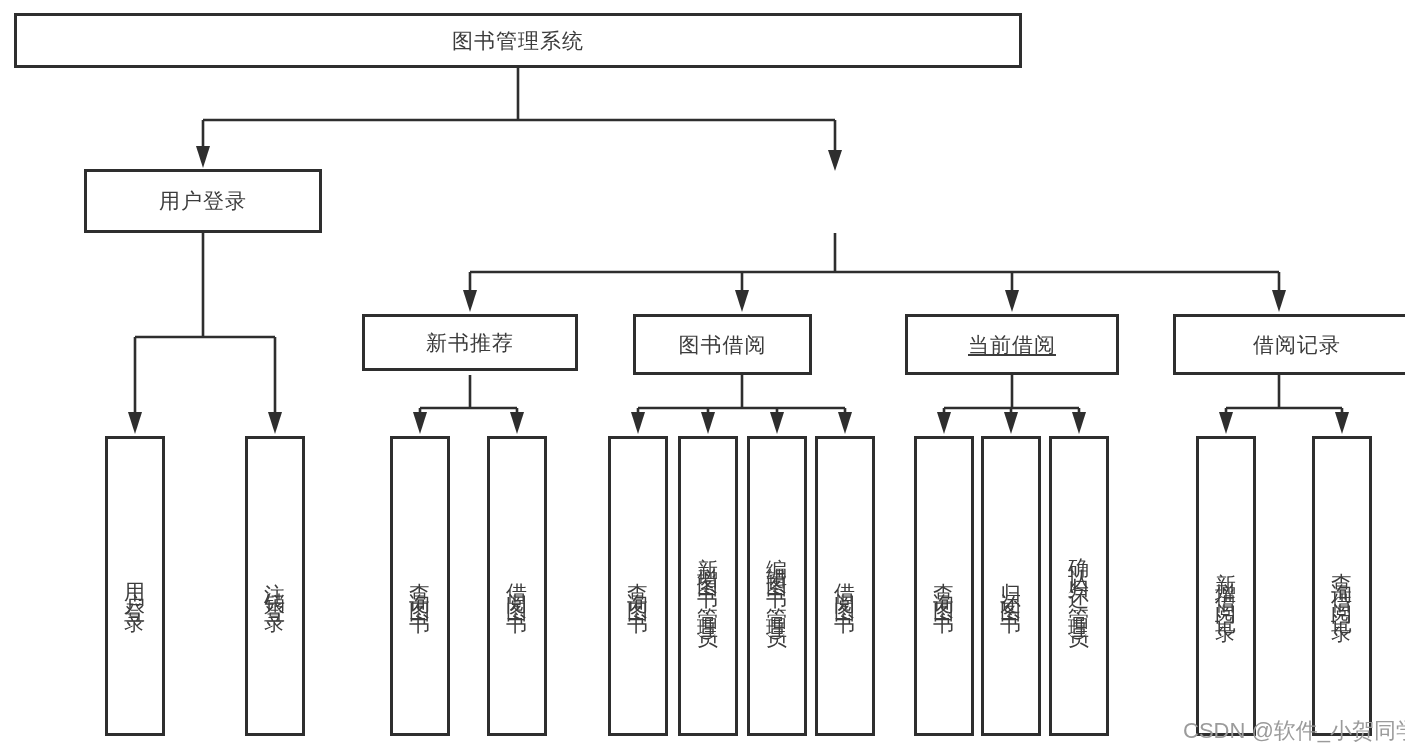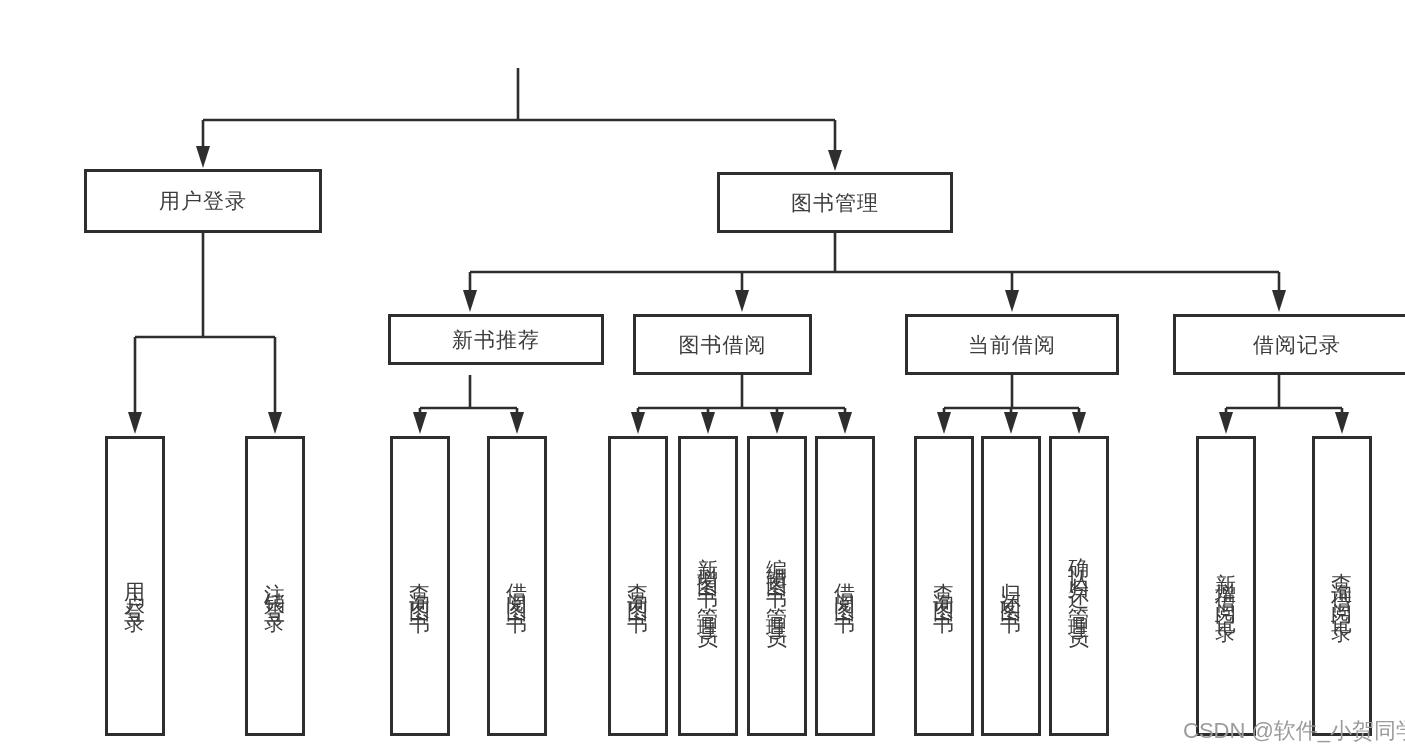--- a/index.html
+++ b/index.html
@@ -100,35 +100,35 @@
       <polygon points="770,412 784,412 777,434"></polygon>
       <polygon points="838,412 852,412 845,434"></polygon>
       <polygon points="937,412 951,412 944,434"></polygon>
       <polygon points="1004,412 1018,412 1011,434"></polygon>
       <polygon points="1072,412 1086,412 1079,434"></polygon>
       <polygon points="1219,412 1233,412 1226,434"></polygon>
       <polygon points="1335,412 1349,412 1342,434"></polygon>
     </g>
   </svg>
 
+  <div class="node" style="left:14px; top:13px; width:1008px; height:55px;">
+    <span>图书管理系统</span>
+  </div>
 
   <div class="node" style="left:84px; top:169px; width:238px; height:64px;">
     <span>用户登录</span>
   </div>
-  <div class="node" style="left:717px; top:172px; width:236px; height:61px;">
-    <span>图书管理</span>
-  </div>
 
-  <div class="node" style="left:362px; top:314px; width:216px; height:51px;margin-left:26px;">
+  <div class="node" style="left:362px; top:314px; width:216px; height:57px;">
     <span>新书推荐</span>
   </div>
   <div class="node" style="left:633px; top:314px; width:179px; height:61px;">
     <span>图书借阅</span>
   </div>
-  <div class="node" style="left:905px; top:314px; width:214px; height:61px;">
+  <div class="node" style="left:905px; top:314px; width:214px; height:61px;text-decoration:underline;">
     <span>当前借阅</span>
   </div>
   <div class="node" style="left:1173px; top:314px; width:248px; height:61px;">
     <span>借阅记录</span>
   </div>
 
   <div class="leaf" style="left:105px; top:436px; width:60px; height:300px;">
     <span>用户登录</span>
   </div>
   <div class="leaf" style="left:245px; top:436px; width:60px; height:300px;">

